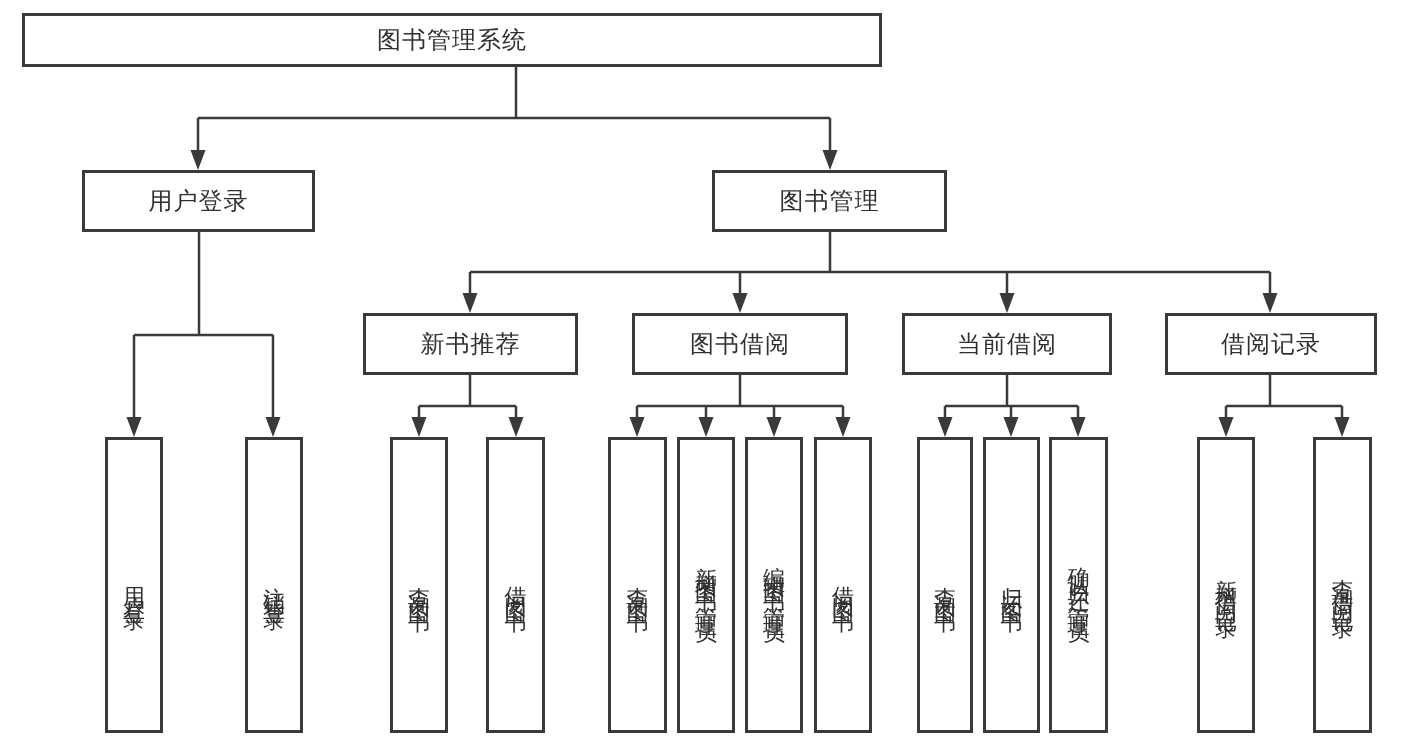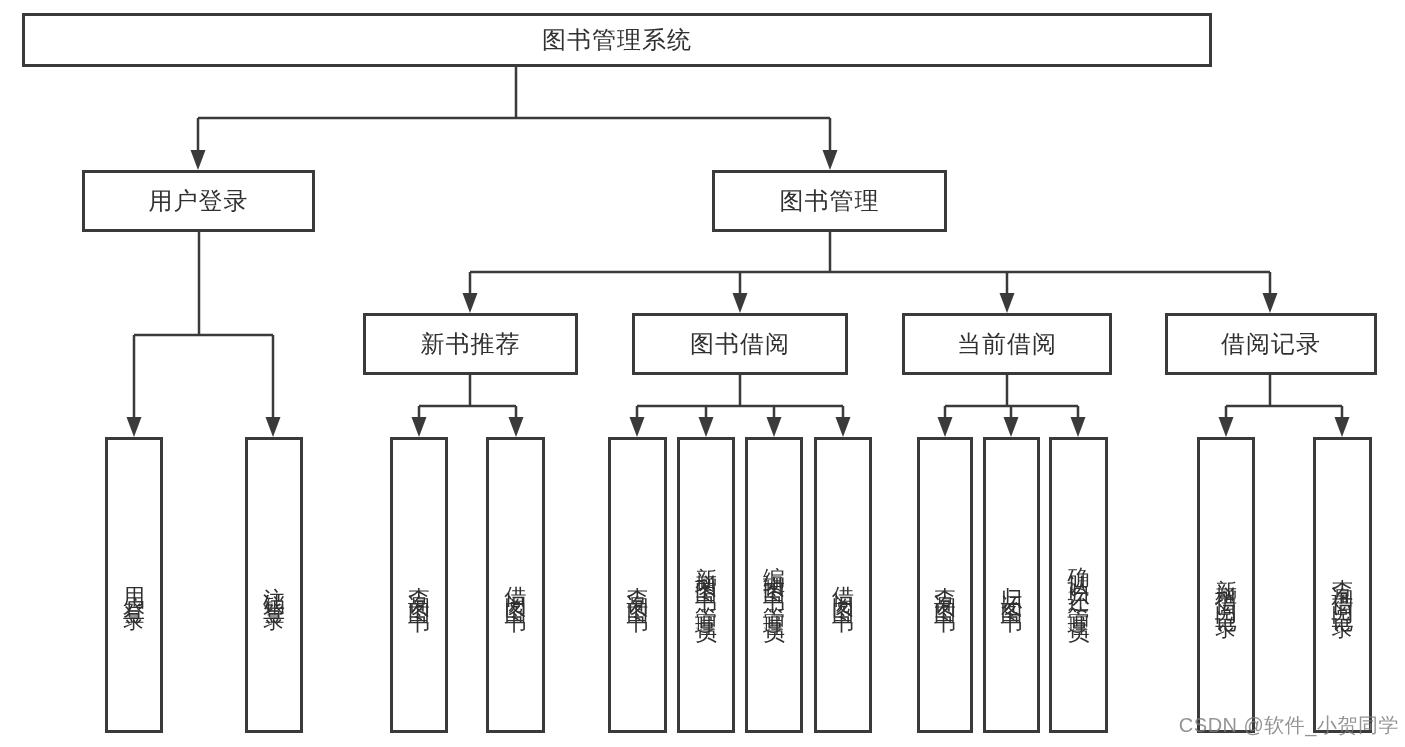--- a/index.html
+++ b/index.html
@@ -86,21 +86,21 @@
       <path d="M774 437 L766.5 417 L781.5 417 Z"></path>
       <path d="M843 437 L835.5 417 L850.5 417 Z"></path>
       <path d="M945 437 L937.5 417 L952.5 417 Z"></path>
       <path d="M1011 437 L1003.5 417 L1018.5 417 Z"></path>
       <path d="M1078 437 L1070.5 417 L1085.5 417 Z"></path>
       <path d="M1226 437 L1218.5 417 L1233.5 417 Z"></path>
       <path d="M1342 437 L1334.5 417 L1349.5 417 Z"></path>
     </g>
   </svg>
 
-  <div class="node h-node" style="left:22px; top:13px; width:1190px; height:54px;">图书管理系统</div>
+  <div class="node h-node" style="left:22px; top:13px; width:860px; height:54px;">图书管理系统</div>
 
   <div class="node h-node" style="left:82px; top:170px; width:233px; height:62px;">用户登录</div>
   <div class="node h-node" style="left:363px; top:313px; width:215px; height:62px;">新书推荐</div>
 
   <div class="node h-node" style="left:712px; top:170px; width:235px; height:62px;">图书管理</div>
   <div class="node h-node" style="left:902px; top:313px; width:210px; height:62px;">当前借阅</div>
   <div class="node h-node" style="left:632px; top:313px; width:216px; height:62px;">图书借阅</div>
   <div class="node h-node" style="left:1165px; top:313px; width:212px; height:62px;">借阅记录</div>
 
   <div class="node v-node" style="left:105px; top:437px; width:58px; height:296px;">
@@ -140,15 +140,14 @@
     <span class="vtext">确认归还（管理员）</span>
   </div>
 
   <div class="node v-node" style="left:1197px; top:437px; width:58px; height:296px;">
     <span class="vtext">新增借阅记录</span>
   </div>
   <div class="node v-node" style="left:1313px; top:437px; width:59px; height:296px;">
     <span class="vtext">查询借阅记录</span>
   </div>
 
-  <div class="watermark">CSDN @软件_小贺同学</div>
 
 </div>
 
 </body></html>

